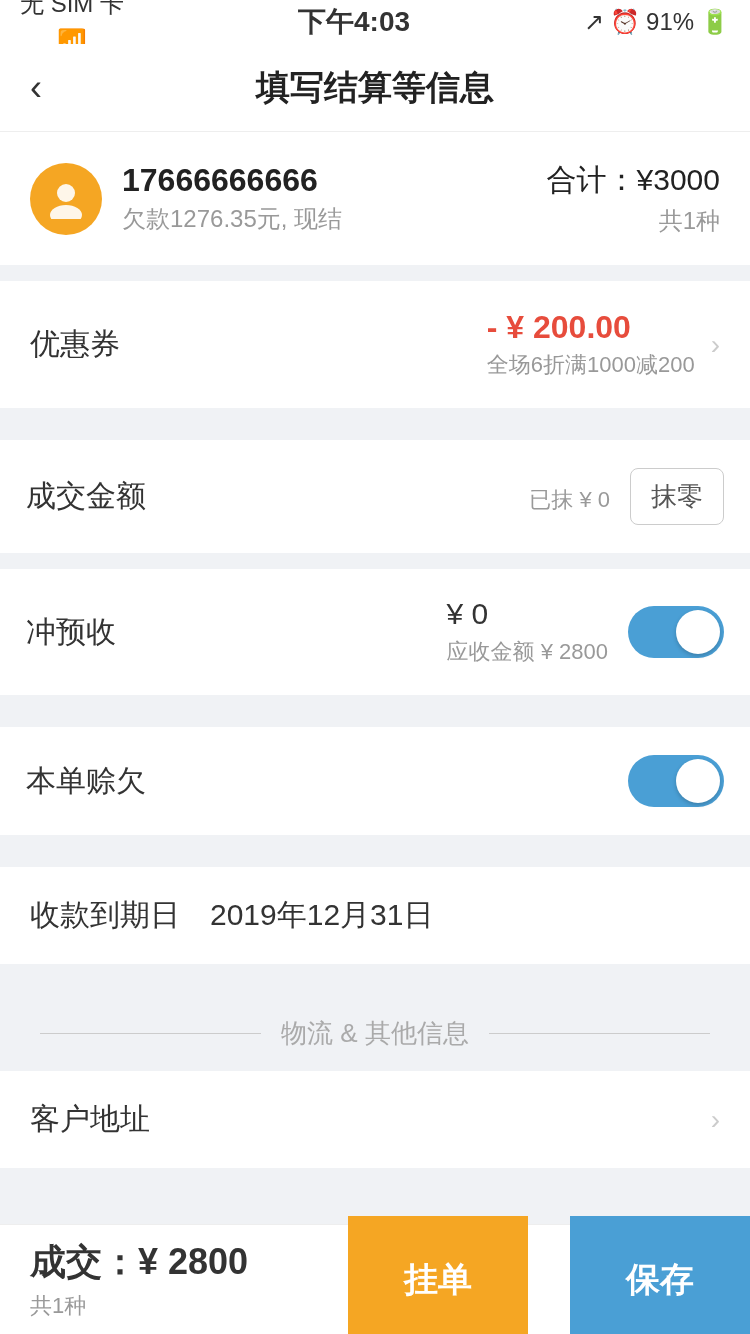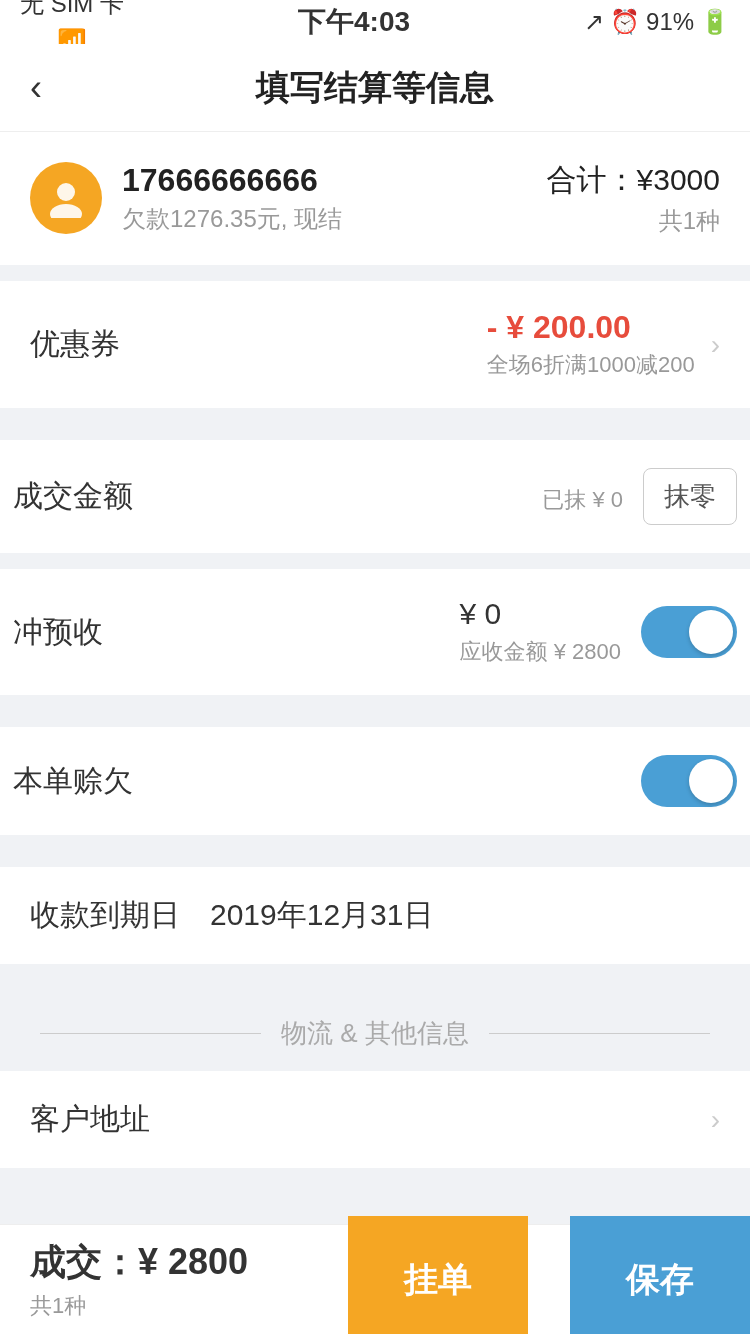--- a/index.html
+++ b/index.html
@@ -55,21 +55,21 @@
 
     
     .customer-card {
       background: #fff;
       padding: 28px 30px;
       display: flex;
       align-items: center;
       justify-content: space-between;
       margin-bottom: 16px;
     }
-    .customer-left { display: flex; align-items: flex-start; gap: 20px; }
+    .customer-left { display: flex; align-items: flex-end; gap: 20px; }
     .avatar {
       width: 72px; height: 72px;
       border-radius: 50%;
       background: #f5a623;
       display: flex; align-items: center; justify-content: center;
       color: #fff;
       font-size: 32px;
     }
     .customer-info .phone {
       font-size: 32px;
@@ -118,21 +118,21 @@
 
     
     .divider-section { height: 16px; background: #f0f2f5; }
 
     
     .form-section {
       background: #fff;
       margin-bottom: 16px;
     }
     .form-row {
-      padding: 28px 13px;
+      padding: 28px 26px;
       display: flex;
       align-items: center;
       justify-content: space-between;
       border-bottom: 1px solid #f5f5f5;
       border-radius: 6px;
     }
     .form-row:last-child { border-bottom: none; }
     .form-label { font-size: 30px; color: #333; }
     .form-value-area { display: flex; align-items: center; gap: 20px; }
 

